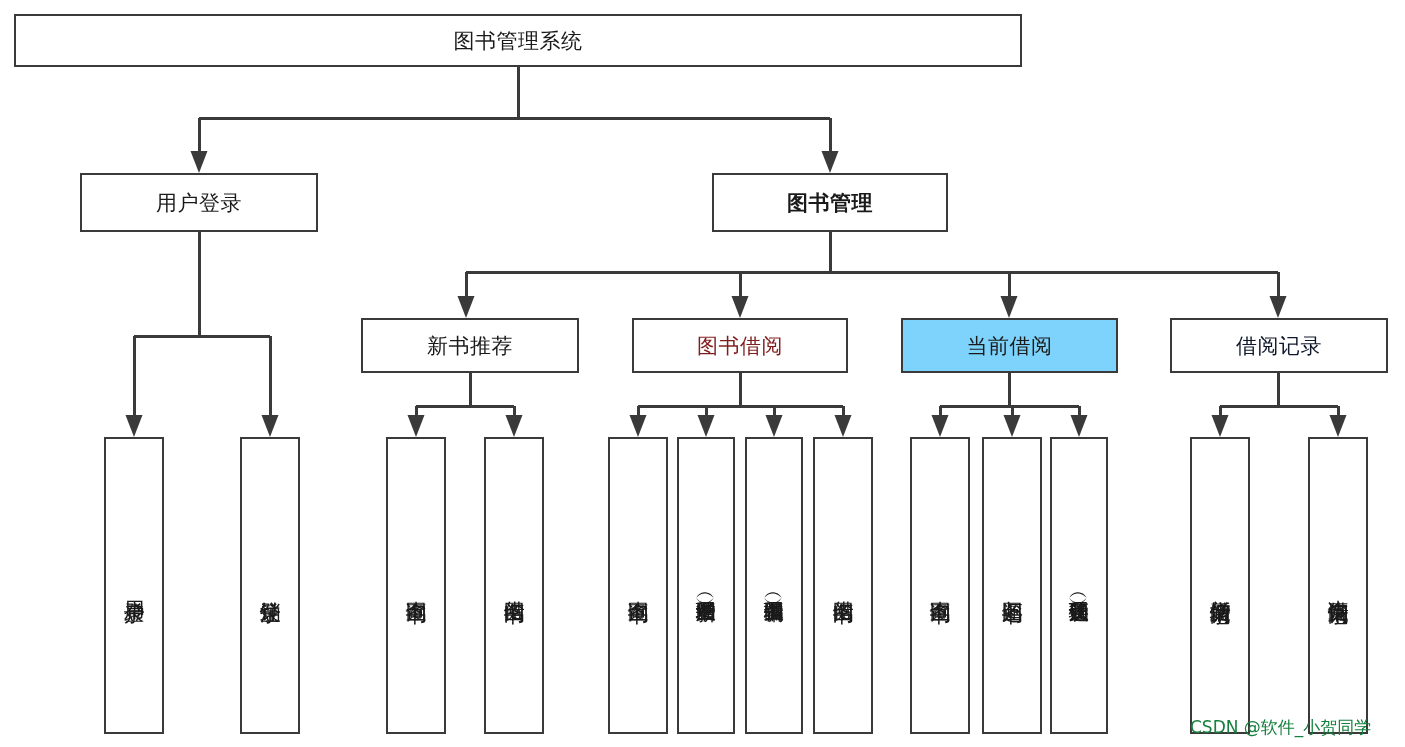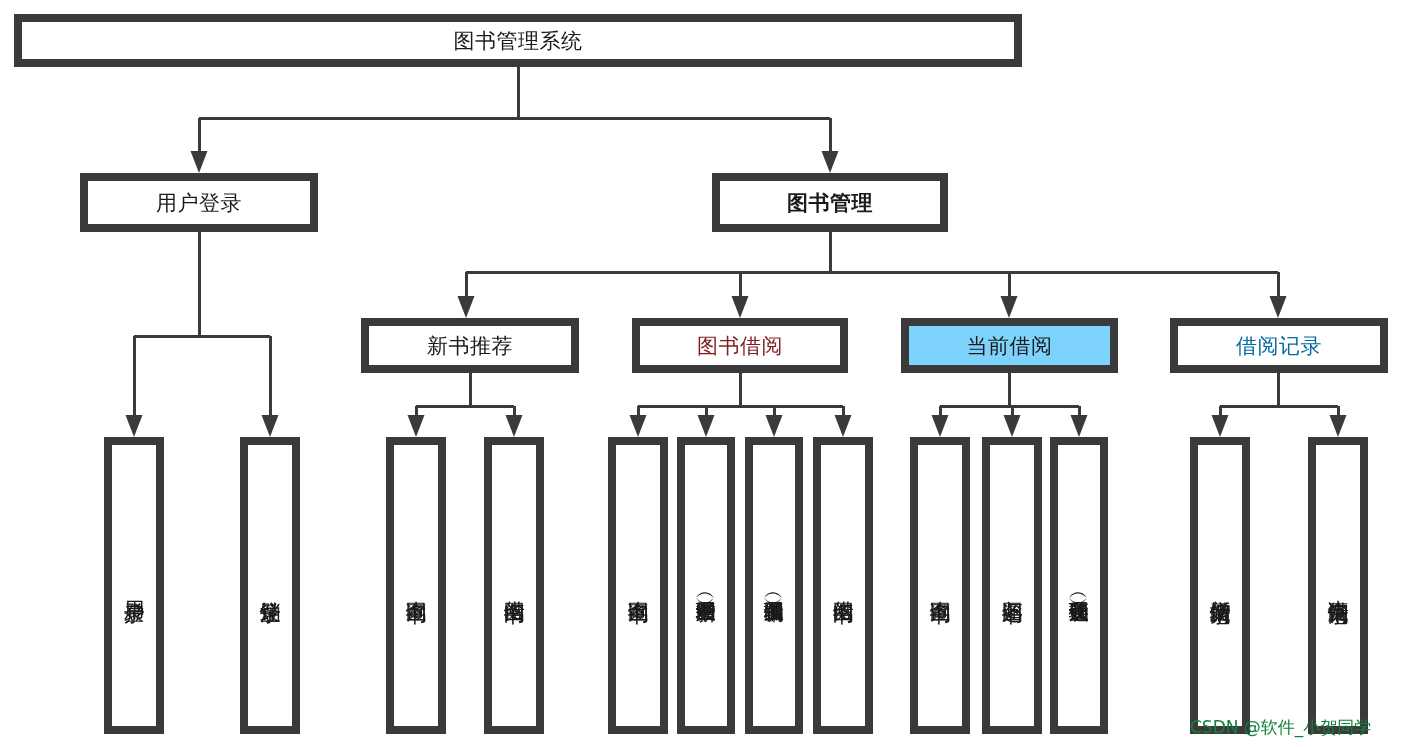--- a/index.html
+++ b/index.html
@@ -21,21 +21,21 @@
     position: absolute;
     left: 0;
     top: 0;
     width: 1405px;
     height: 747px;
     pointer-events: none;
   }
   .node {
     position: absolute;
     box-sizing: border-box;
-    border: 8px solid #0ea5e9;
+    border: 2px solid #0ea5e9;
     background: #ffffff;
     display: flex;
     align-items: center;
     justify-content: center;
     overflow: hidden;
   }
   .node.h-node {
     font-size: 21px;
     color: #1a1a1a;
     letter-spacing: 0.5px;
@@ -178,21 +178,21 @@
       <div class="node h-node" style="left: 361px; top: 318px; width: 218px; height: 55px; border-color: rgb(58, 58, 58); background: rgb(255, 255, 255);">
         <span class="h-label" style="color: rgb(26, 26, 26);">新书推荐</span>
       </div>
       <div class="node h-node" style="left: 632px; top: 318px; width: 216px; height: 55px; border-color: rgb(58, 58, 58); background: rgb(255, 255, 255);">
         <span class="h-label" style="color: #7f1d1d;">图书借阅</span>
       </div>
       <div class="node h-node" style="left: 901px; top: 318px; width: 217px; height: 55px; border-color: rgb(58, 58, 58); background: #7dd3fc;">
         <span class="h-label" style="color: rgb(26, 26, 26);">当前借阅</span>
       </div>
       <div class="node h-node" style="left: 1170px; top: 318px; width: 218px; height: 55px; border-color: rgb(58, 58, 58); background: rgb(255, 255, 255);">
-        <span class="h-label" style="color: #0369a1;">借阅记录</span>
+        <span class="h-label" style="color: #0f172a;">借阅记录</span>
       </div>
       <div class="node v-node" style="left: 104px; top: 437px; width: 60px; height: 297px; border-color: rgb(58, 58, 58); background: rgb(255, 255, 255);">
         <span class="v-label" style="color: rgb(26, 26, 26);">用户登录</span>
       </div>
       <div class="node v-node" style="left: 240px; top: 437px; width: 60px; height: 297px; border-color: rgb(58, 58, 58); background: rgb(255, 255, 255);">
         <span class="v-label" style="color: rgb(26, 26, 26);">注销登录</span>
       </div>
       <div class="node v-node" style="left: 386px; top: 437px; width: 60px; height: 297px; border-color: rgb(58, 58, 58); background: rgb(255, 255, 255);">
         <span class="v-label" style="color: rgb(26, 26, 26);">查询图书</span>
       </div>

